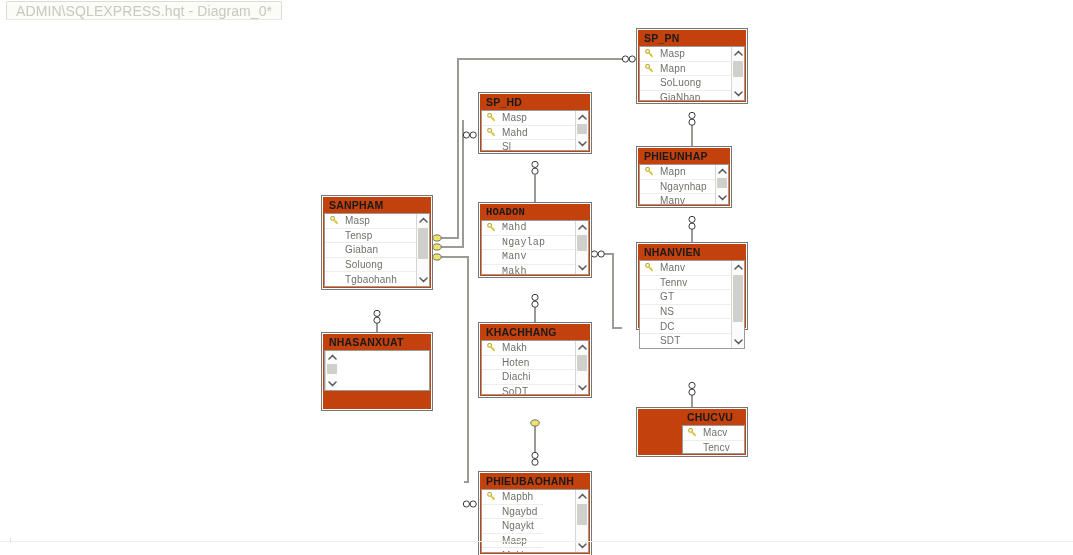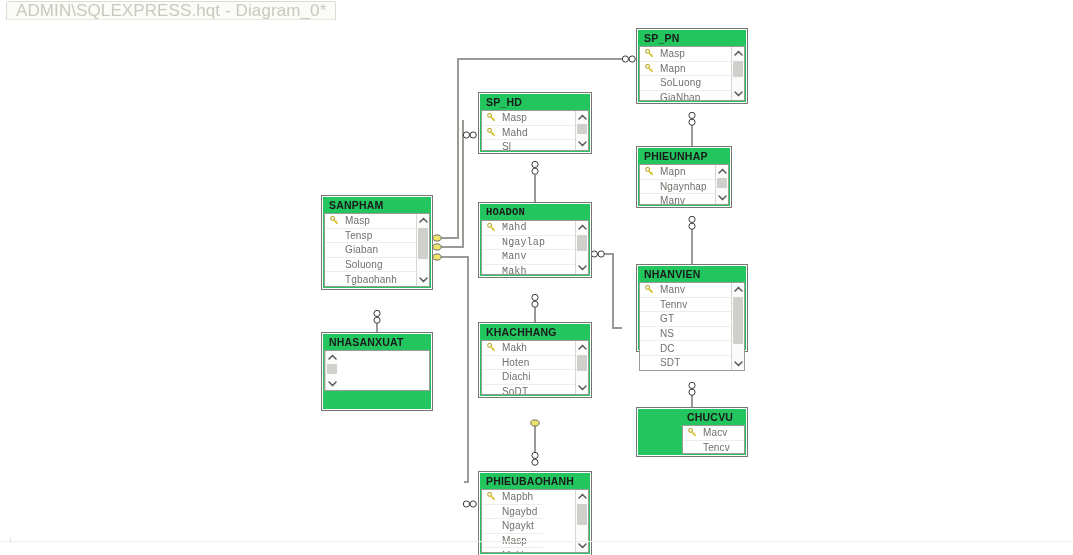--- a/index.html
+++ b/index.html
@@ -28,21 +28,21 @@
     left: 6px; top: 1px;
     height: 19px;
     padding: 0 9px;
     display: flex;
     align-items: center;
     box-sizing: border-box;
     border: 1px solid #dcdcd2;
     border-bottom: 1px solid #e8e8e0;
     background: #fbfbf8;
     color: #c9c9bf;
-    font-size: 17px;
+    font-size: 14px;
     letter-spacing: .1px;
     white-space: nowrap;
     border-radius: 2px 2px 0 0;
   }
   
   #canvas {
     position: absolute;
     left: 0; top: 21px;
     width: 1073px; height: 513px;
     background: #ffffff;
@@ -63,21 +63,21 @@
   #links {
     position: absolute;
     left: 0; top: 0;
     width: 1073px; height: 513px;
     pointer-events: none;
   }
   
   .tbl {
     position: absolute;
     box-sizing: border-box;
-    background: #22c55e;
+    background: #c2410c;
     border: 1px solid #767672;
     box-shadow: 0 0 0 1px #ffffff inset;
     padding: 2px;
   }
   .tbl-title {
     height: 15px;
     line-height: 15px;
     padding-left: 5px;
     font-size: 10.5px;
     font-weight: bold;
@@ -451,21 +451,21 @@
                 <div class="sb-thumb" style="top: 2%; height: 62%;"></div>
               </div>
               <div class="sb-btn">
                 <svg class="chev" width="9" height="7" viewBox="0 0 9 7">
                   <path d="M1 2 L4.5 5.6 L8 2" fill="none" stroke="#5d5d5d" stroke-width="1.5" stroke-linecap="round" stroke-linejoin="round"></path>
                 </svg>
               </div>
             </div>
           </div>
         </div>
-        <div class="tbl" style="left: 636px; top: 243px; width: 112px; height: 88px;">
+        <div class="tbl" style="left: 636px; top: 221px; width: 112px; height: 88px;">
           <div class="tbl-title">NHANVIEN</div>
           <div class="tbl-body" style="height: 89px;">
             <div class="tbl-rows">
               <div class="col-row">
                 <span class="key-cell">
                   <svg width="9" height="9" viewBox="0 0 9 9">
                     <circle cx="2.6" cy="2.4" r="1.9" fill="none" stroke="#b9a829" stroke-width="1.1"></circle>
                     <path d="M3.6 3.6 L7.2 7.4" stroke="#d9c63e" stroke-width="1.6" stroke-linecap="round"></path>
                     <path d="M5.6 6.4 L6.6 5.4" stroke="#d9c63e" stroke-width="1.3" stroke-linecap="round"></path>
                   </svg>

